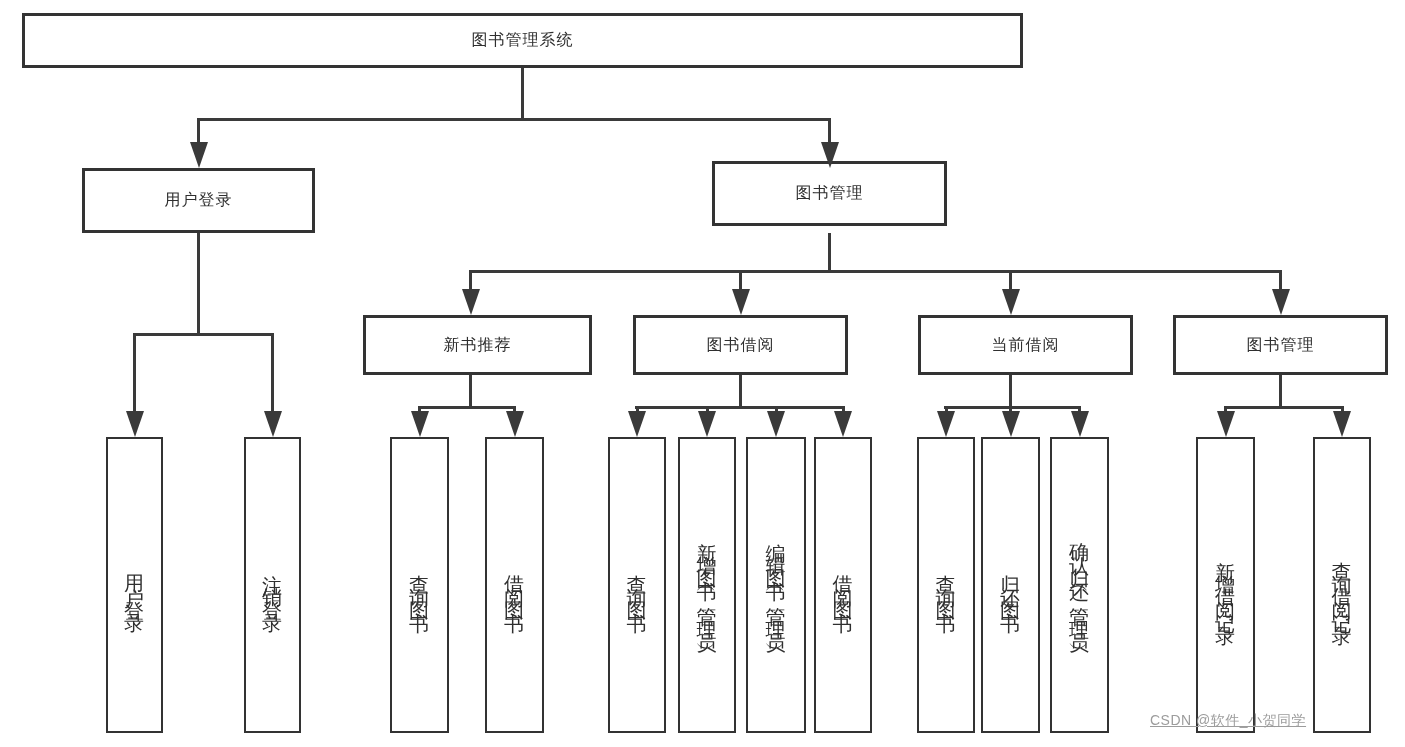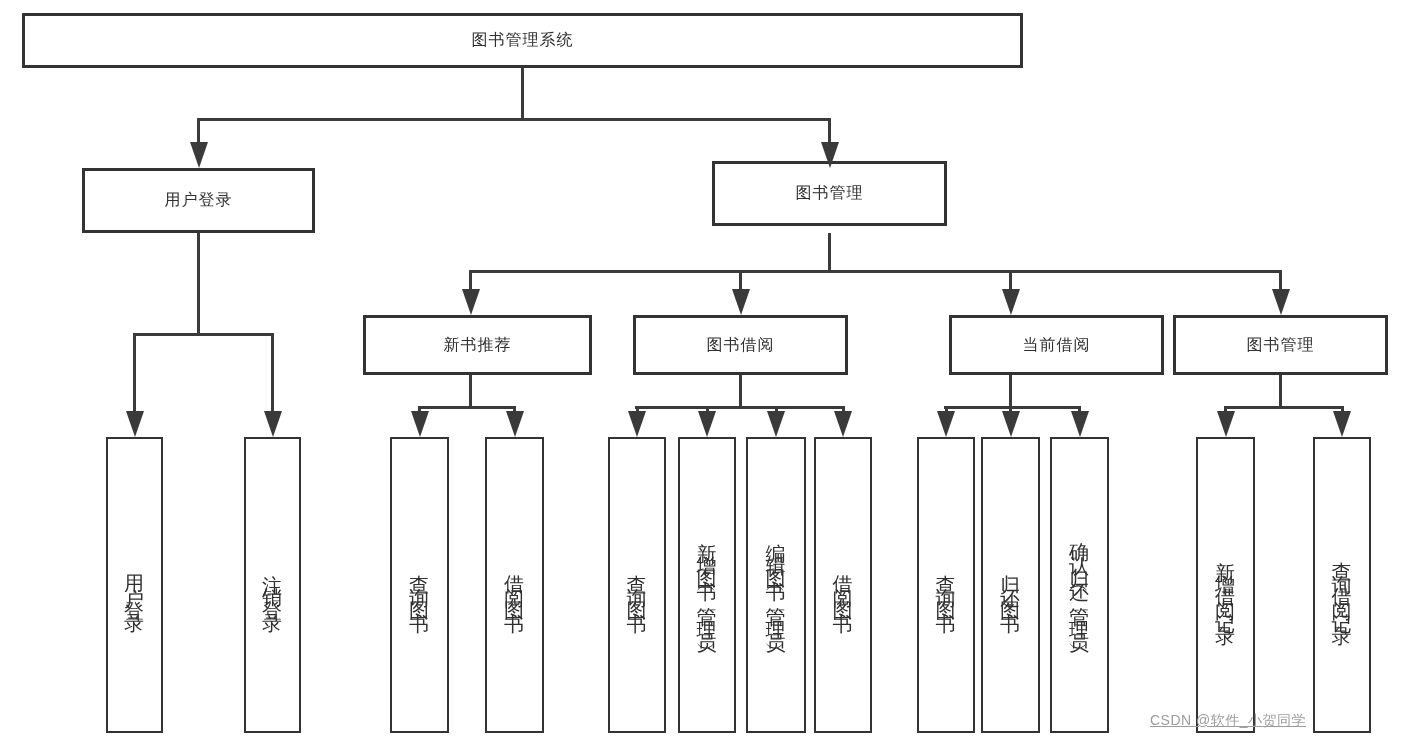--- a/index.html
+++ b/index.html
@@ -40,21 +40,21 @@
 
 <div id="stage">
 
   <div class="box" style="left:22px;top:13px;width:1001px;height:55px">图书管理系统</div>
 
   <div class="box" style="left:82px;top:168px;width:233px;height:65px">用户登录</div>
   <div class="box" style="left:712px;top:161px;width:235px;height:65px">图书管理</div>
 
   <div class="box" style="left:363px;top:315px;width:229px;height:60px">新书推荐</div>
   <div class="box" style="left:633px;top:315px;width:215px;height:60px">图书借阅</div>
-  <div class="box" style="left:949px;top:315px;width:215px;height:60px">当前借阅</div>
+  <div class="box" style="left:918px;top:315px;width:215px;height:60px">当前借阅</div>
   <div class="box" style="left:1173px;top:315px;width:215px;height:60px">图书管理</div>
 
   <div class="box v" style="left:106px;top:437px;width:57px;height:296px">用户登录</div>
   <div class="box v" style="left:244px;top:437px;width:57px;height:296px">注销登录</div>
 
   <div class="box v" style="left:390px;top:437px;width:59px;height:296px">查询图书</div>
   <div class="box v" style="left:485px;top:437px;width:59px;height:296px">借阅图书</div>
 
   <div class="box v" style="left:608px;top:437px;width:58px;height:296px">查询图书</div>
   <div class="box v" style="left:678px;top:437px;width:58px;height:296px">新增图书（管理员）</div>

